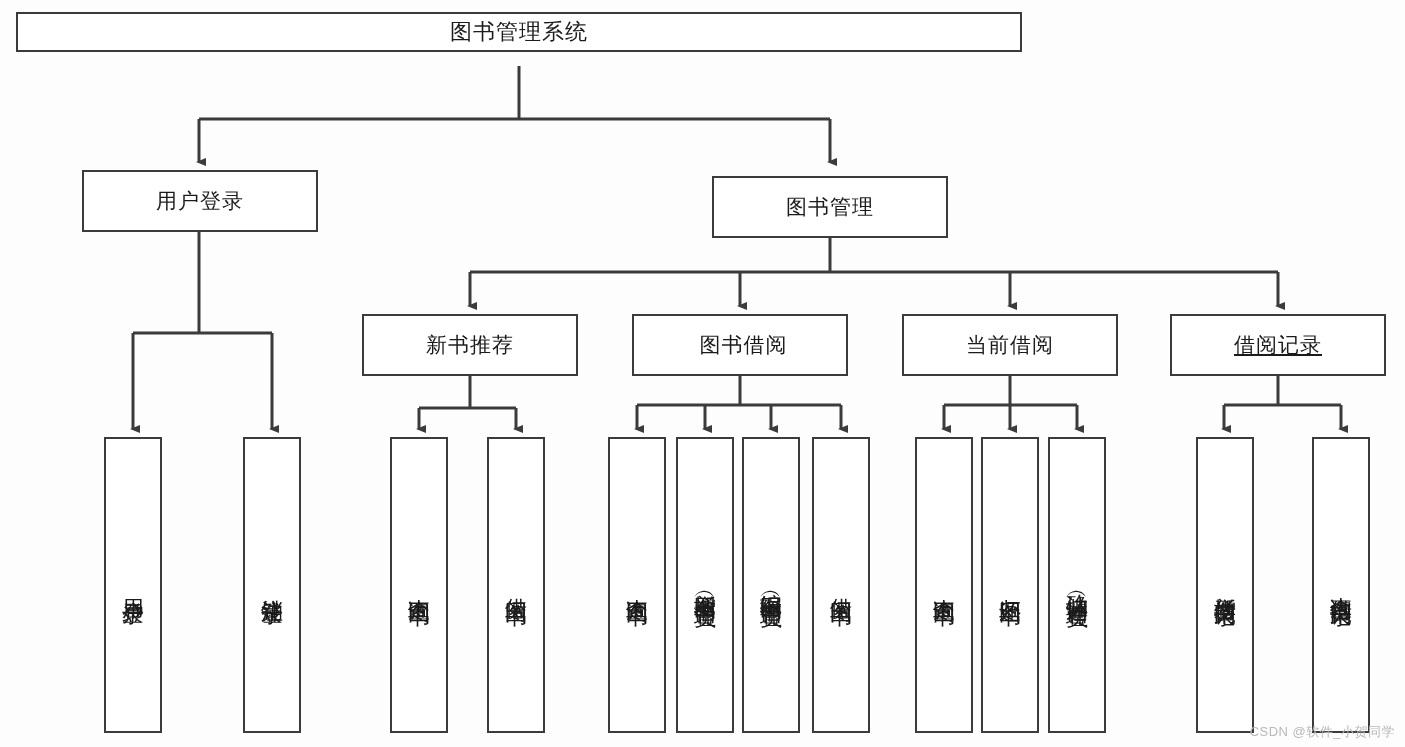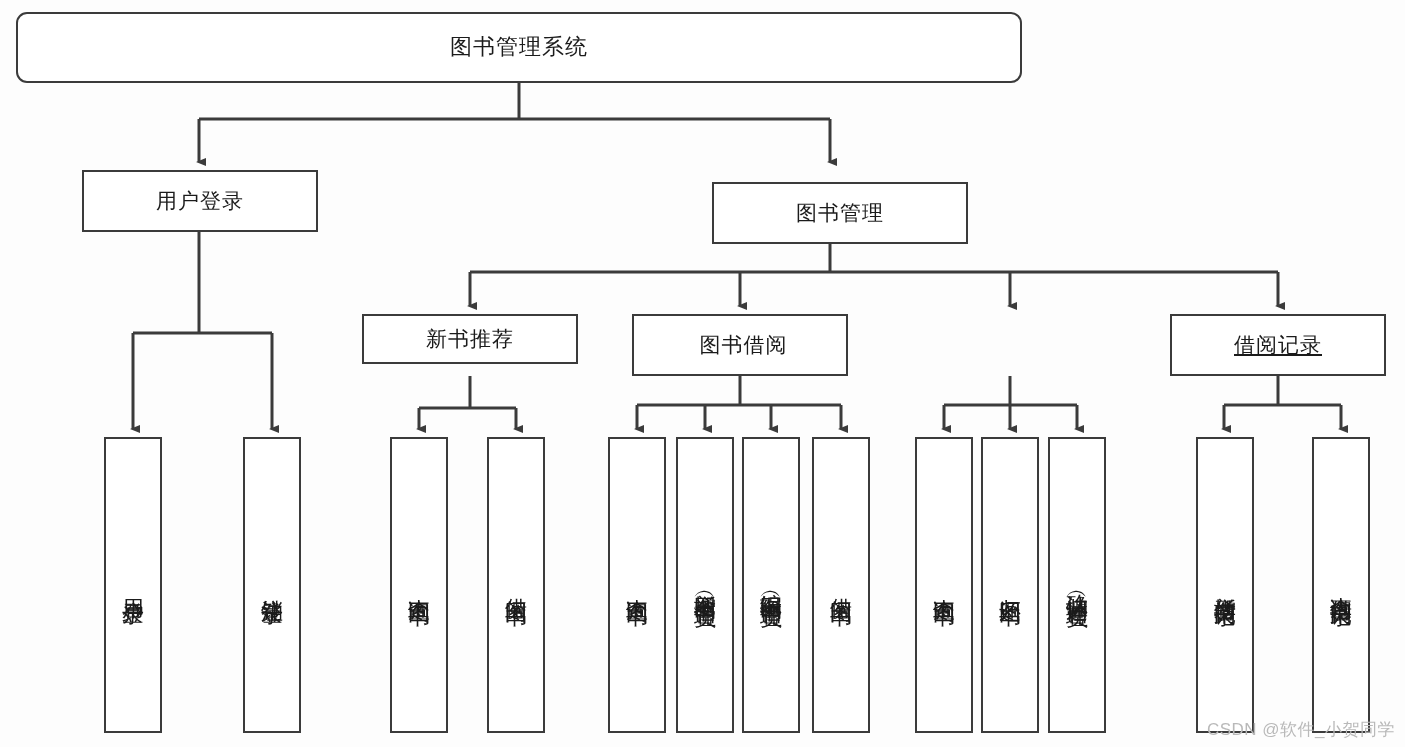--- a/index.html
+++ b/index.html
@@ -54,21 +54,21 @@
   }
   .node.v span {
     writing-mode: vertical-rl;
     text-orientation: upright;
     white-space: nowrap;
   }
   .watermark {
     position: absolute;
     right: 10px;
     bottom: 6px;
-    font-size: 17px;
+    font-size: 13px;
     color: #b9b9b9;
     letter-spacing: 0.5px;
     white-space: nowrap;
     margin-top: 31px;
   }
 </style>
 </head>
 <body>
 
 <div id="canvas">
@@ -116,36 +116,39 @@
       <path d="M1010,405 L1010,429" marker-end="url(#arrow)"></path>
       <path d="M1077,405 L1077,429" marker-end="url(#arrow)"></path>
 
       <path d="M1278,376 L1278,405"></path>
       <path d="M1224,405 L1341,405"></path>
       <path d="M1224,405 L1224,429" marker-end="url(#arrow)"></path>
       <path d="M1341,405 L1341,429" marker-end="url(#arrow)"></path>
     </g>
   </svg>
 
-  <div class="node h root" style="left:16px; top:12px; width:1006px; height:71px;border-radius:11px;">
+  <div class="node h root" style="left:16px; top:12px; width:1006px; height:40px;">
     <span>图书管理系统</span>
   </div>
 
   <div class="node h" style="left:82px; top:170px; width:236px; height:62px;">
     <span>用户登录</span>
   </div>
-  <div class="node h" style="left:712px; top:182px; width:256px; height:62px;">
+  <div class="node h" style="left:712px; top:176px; width:236px; height:62px;">
     <span>图书管理</span>
   </div>
 
-  <div class="node h" style="left:362px; top:314px; width:216px; height:50px;">
+  <div class="node h" style="left:362px; top:314px; width:216px; height:62px;">
     <span>新书推荐</span>
   </div>
   <div class="node h" style="left:632px; top:314px; width:216px; height:62px;padding-left:7px;">
     <span>图书借阅</span>
+  </div>
+  <div class="node h" style="left:902px; top:314px; width:216px; height:62px;">
+    <span>当前借阅</span>
   </div>
   <div class="node h" style="left:1170px; top:314px; width:216px; height:62px;text-decoration:underline;">
     <span>借阅记录</span>
   </div>
 
   <div class="node v" style="left:104px; top:437px; width:58px; height:296px;">
     <span>用户登录</span>
   </div>
   <div class="node v" style="left:243px; top:437px; width:58px; height:296px;">
     <span>注销登录</span>

